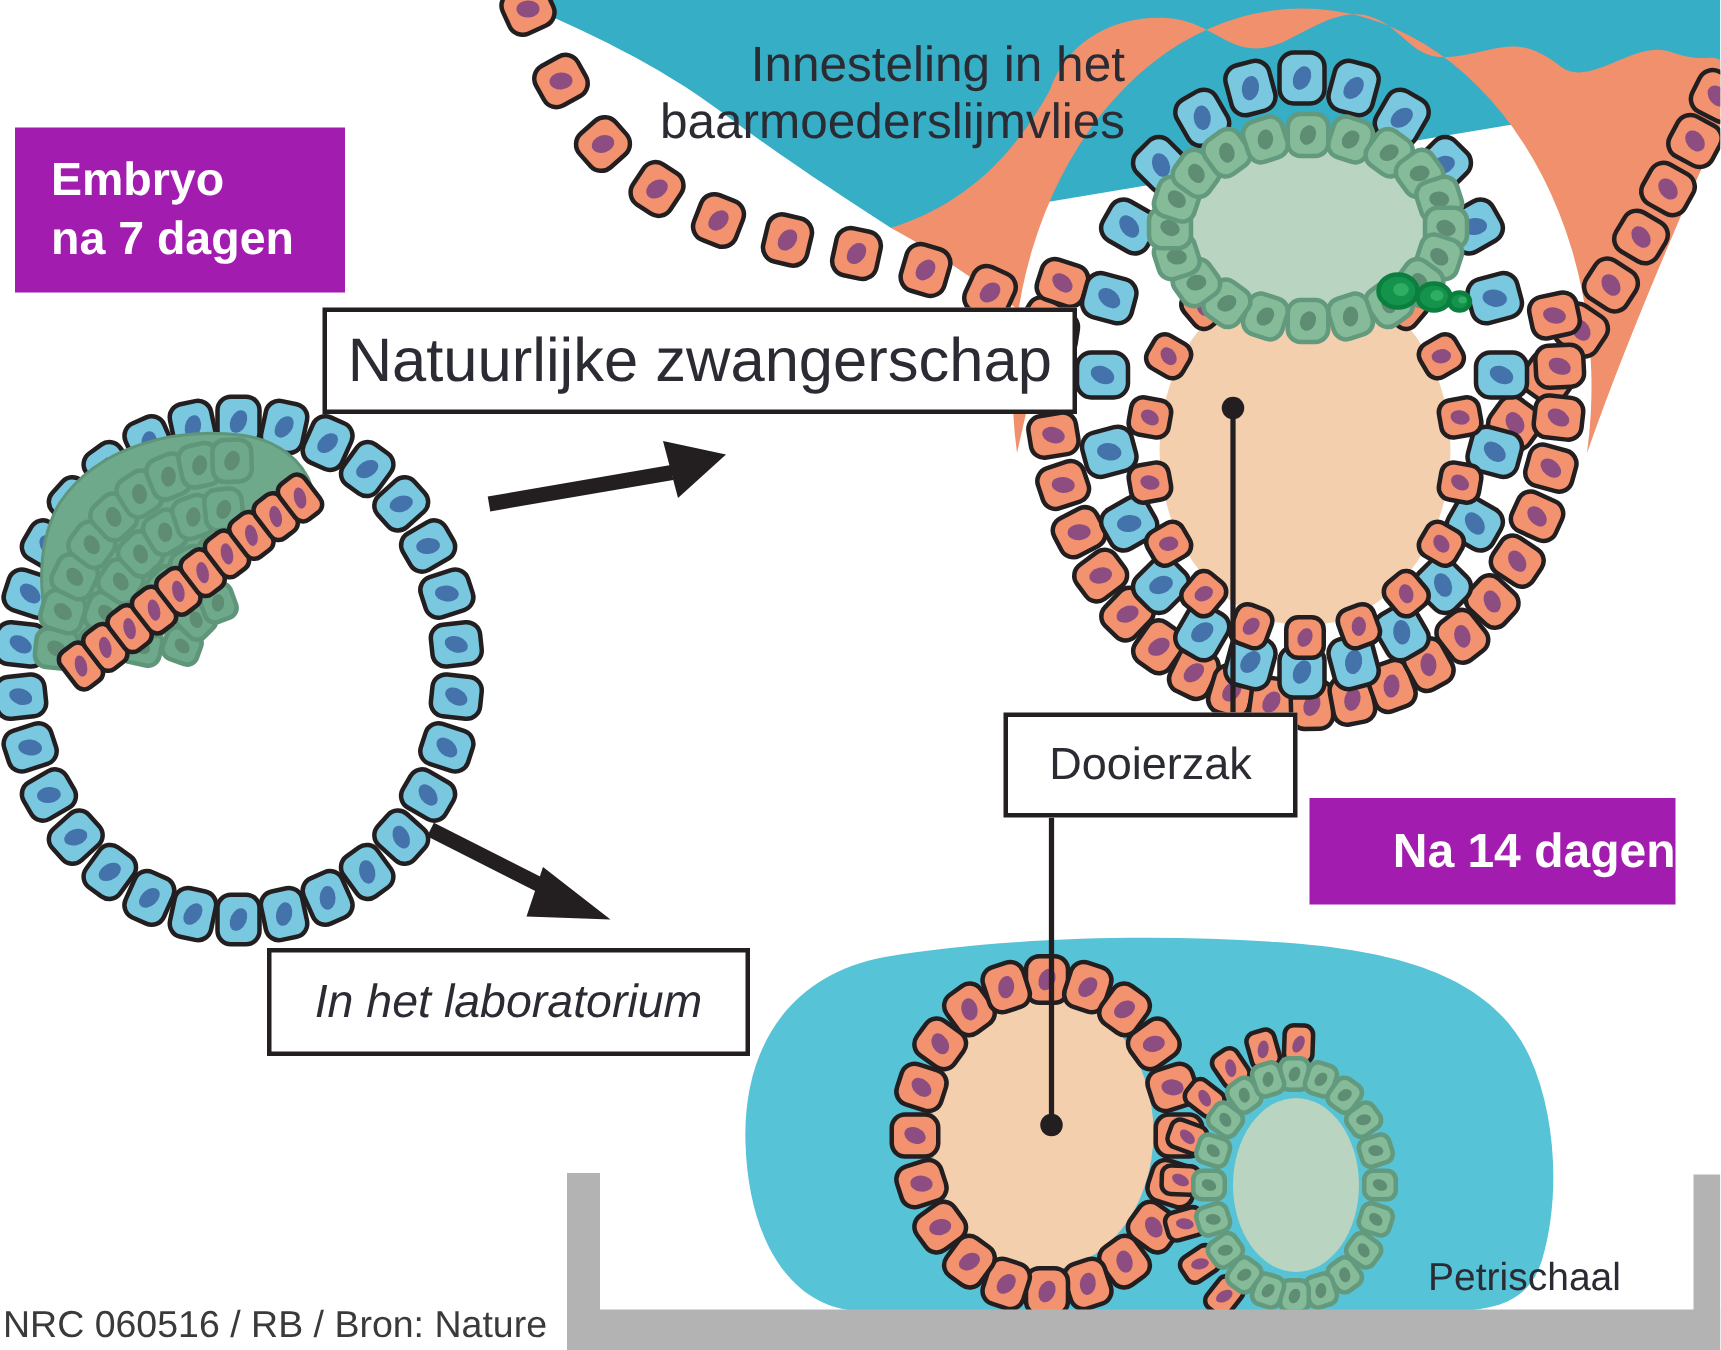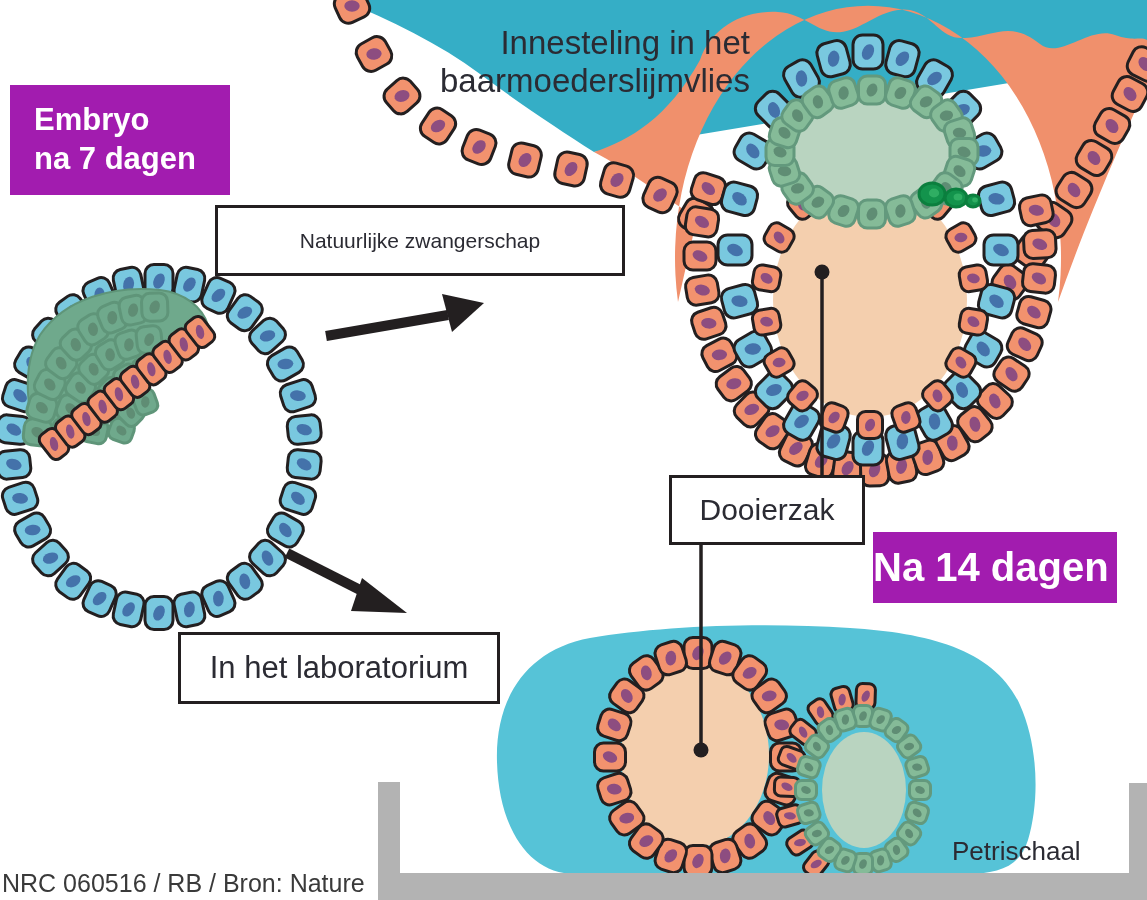--- a/index.html
+++ b/index.html
@@ -7,26 +7,26 @@
          font-family:"Liberation Sans","DejaVu Sans",sans-serif;background:#fff;}
   #scene{position:absolute;left:0;top:0;}
   .abs{position:absolute;box-sizing:border-box;}
   .blackbox{background:#a21caf;color:#fff;font-weight:bold;display:flex;
             flex-direction:column;justify-content:center;}
   .labelbox{background:#fff;border:3px solid #231f20;color:#2b2b33;
             display:flex;align-items:center;justify-content:center;}
   .plain{color:#2b2b33;text-align:right;}
   #embryo7-box{left:10px;top:85px;width:220px;height:110px;font-size:31px;
                padding-left:24px;line-height:1.25;}
-  #natural-box{left:215px;top:205px;width:410px;height:71px;font-size:21px;}
+  #natural-box{left:215px;top:205px;width:503px;height:71px;font-size:41px;}
   #implant-caption{left:440px;top:24px;font-size:33px;line-height:1.14;}
   #dooierzak-box{left:657px;top:475px;width:196px;height:70px;font-size:30px;margin-left:12px;}
-  #na14-box{left:873px;top:532px;width:244px;height:71px;font-size:40px;
-            align-items:flex-start;}
-  #lab-box{left:178px;top:632px;width:322px;height:72px;font-size:31px;}
+  #na14-box{left:873px;top:532px;width:244px;height:71px;font-size:32px;
+            align-items:flex-end;}
+  #lab-box{left:178px;top:632px;width:322px;height:72px;font-size:31px;font-style:italic;}
   #petri-label{left:952px;top:836px;font-size:26px;}
   #credit{left:2px;top:869px;font-size:25px;color:#3a3a3a;}
 </style>
 </head>
 <body>
 
 <div id="stage">
 
   <svg id="scene" width="1147" height="900" viewBox="0 0 1147 900">
     <g id="g-uterus">

